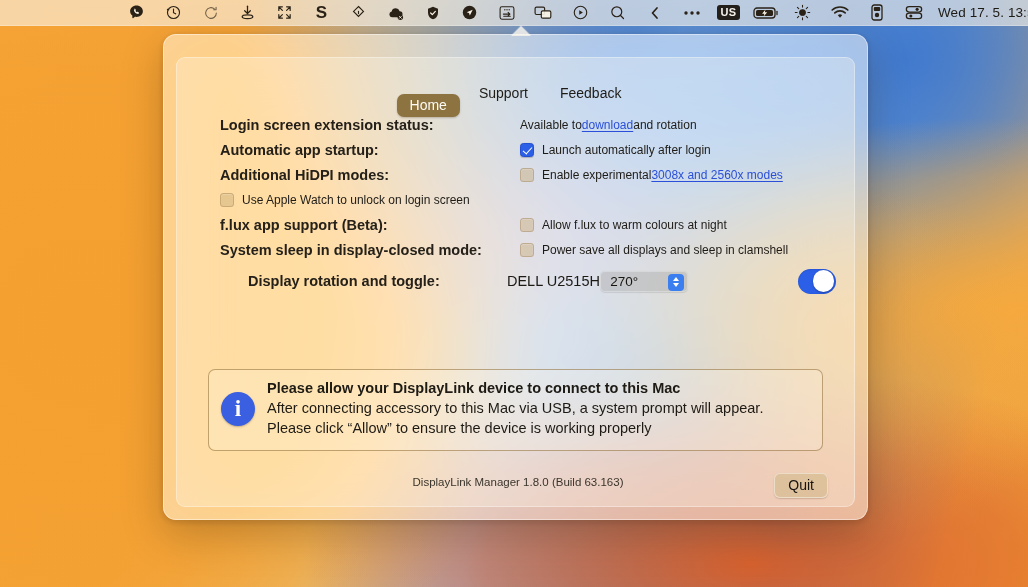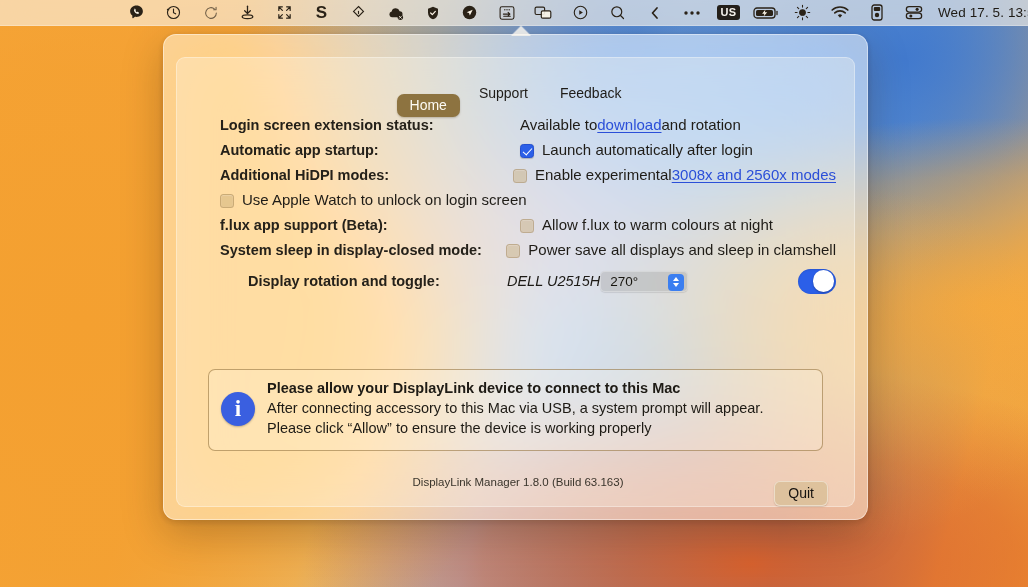--- a/index.html
+++ b/index.html
@@ -120,22 +120,22 @@
     display:flex; align-items:center;
     height: 25px; margin-bottom: 0px;
   }
   .row-label {
     width: 300px;
     font-size: 14.5px; font-weight: 700;
     color: #25211a;
     white-space: nowrap;
   }
   .row-value {
-    display:flex; align-items:flex-end;
-    font-size: 15px; color: #1f1c17;
+    display:flex; align-items:center;
+    font-size: 12px; color: #1f1c17;
     white-space: nowrap;
   }
   .link {
     color: #2b4fd8;
     text-decoration: underline;
     text-underline-offset: 2px;
   }
   .chk {
     width: 14px; height: 14px;
     border-radius: 3.5px;
@@ -157,21 +157,21 @@
     width: 4px; height: 8px;
     border: solid #fff; border-width: 0 1.9px 1.9px 0;
     transform: rotate(42deg);
   }
 
   
   #rot-row { display:flex; align-items:center; height: 30px; margin-top: 4px; }
   #rot-label {
     width: 300px; font-size: 14.5px; font-weight:700; color:#25211a;margin-left:28px;
   }
-  .monitor-name { font-size: 14.5px; color:#1d1a16; width: 108px; font-style: italic; }
+  .monitor-name { font-size: 14.5px; color:#1d1a16; width: 108px; }
   .select {
     position: relative;
     width: 100px; height: 21px;
     border-radius: 5px;
     background: rgba(150,150,150,0.32);
     border: 0.5px solid rgba(255,255,255,0.3);
     box-shadow: 0 0.5px 1px rgba(0,0,0,0.10);
     display:flex; align-items:center;
     padding-left: 9px;
     font-size: 13.5px; color: #17150f;
@@ -239,21 +239,21 @@
     position:absolute;
     left: 31px; right: 26px; bottom: 11px;
     height: 26px;
     display:flex; align-items:center; justify-content:center;
   }
   #version {
     font-size: 11.5px; color: #3a352c;
     position: absolute; left: 50%; transform: translateX(-50%);
   }
   #quit {
-    position:absolute; right: 0; top: 12px;
+    position:absolute; right: 0; top: 4px;
     background: rgba(210,186,140,0.62);
     border: 0.5px solid rgba(255,255,255,0.45);
     border-radius: 6px;
     font-size: 14px; color:#161310;
     padding: 3px 13px 4px;
     box-shadow: 0 1px 1.5px rgba(60,40,10,0.2);
     font-family: "Liberation Sans", sans-serif;
     cursor: default;
   }
 </style>

